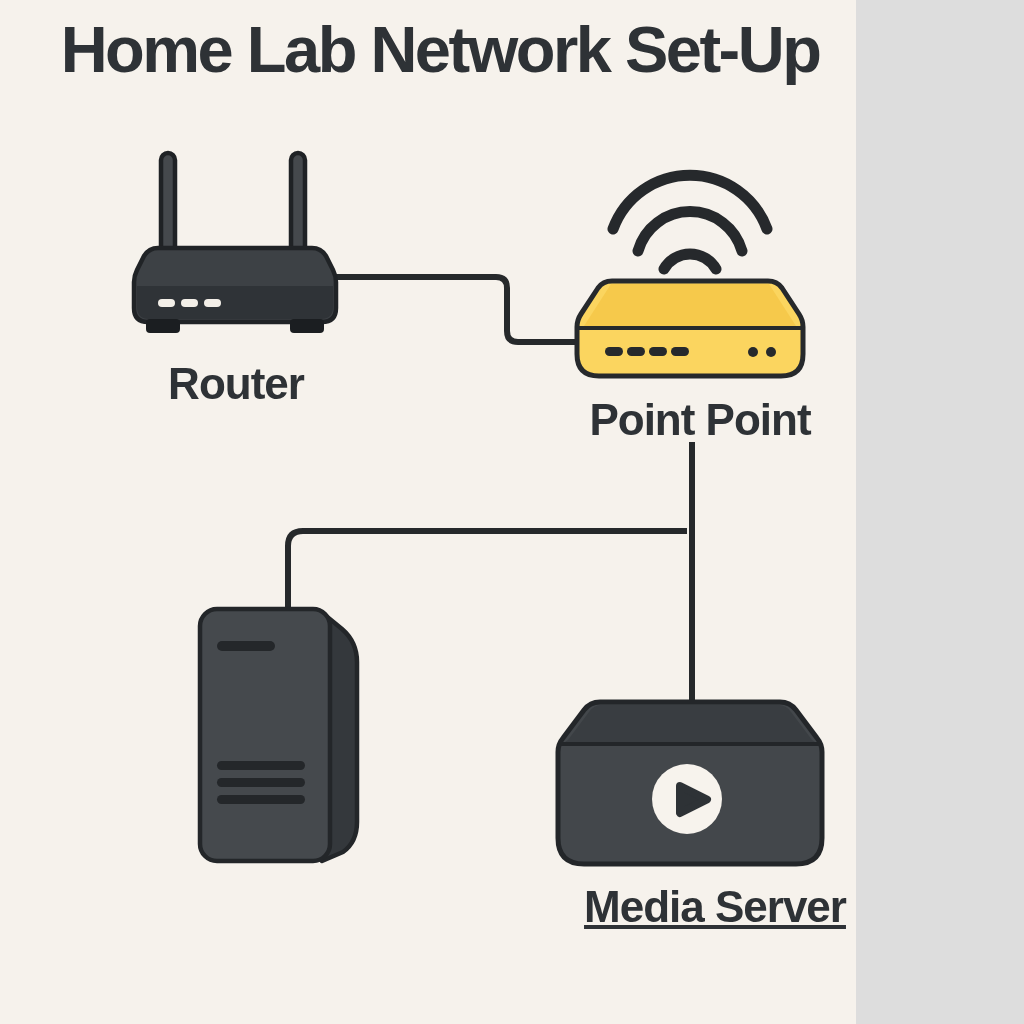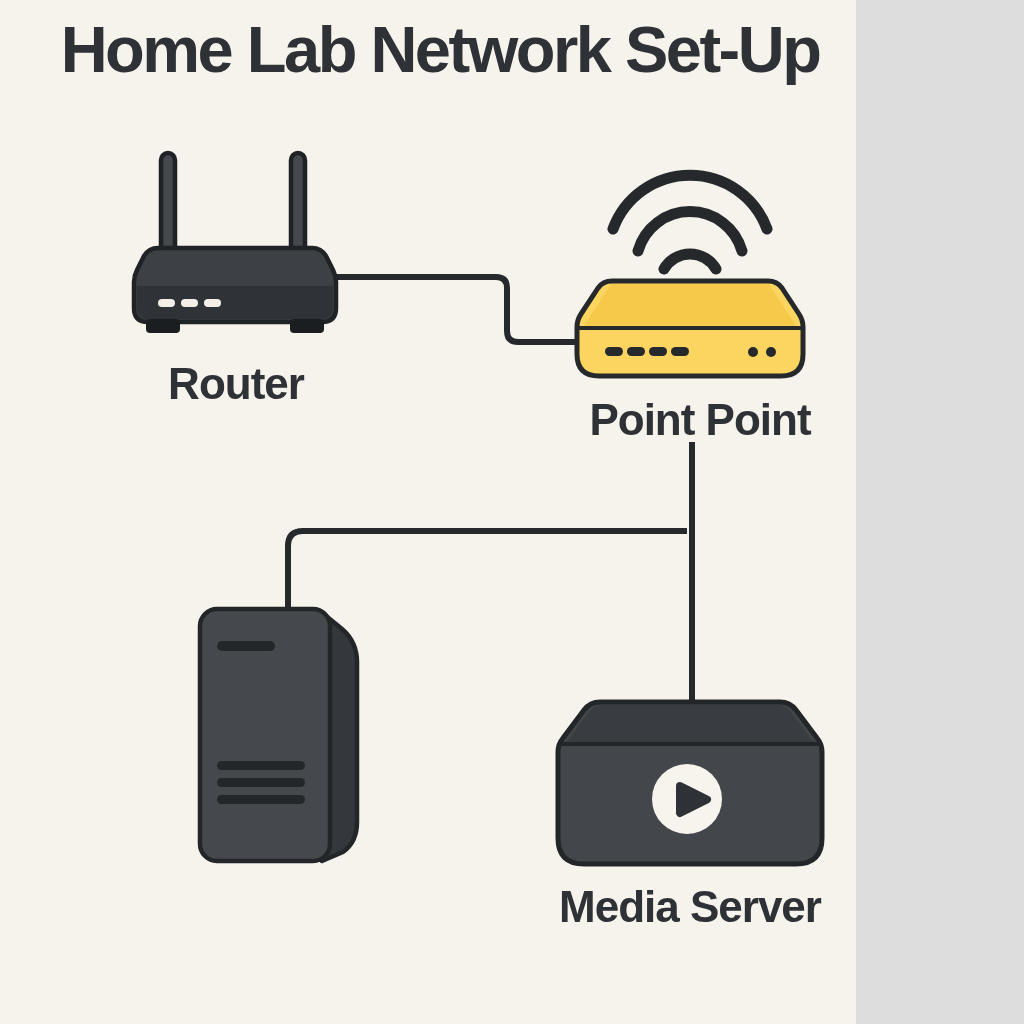--- a/index.html
+++ b/index.html
@@ -34,21 +34,21 @@
     text-align:center;
     font-size:44px;
     font-weight:700;
     letter-spacing:-1px;
     color:var(--text,#2e3236);
     white-space:nowrap;
   }
   .label-router{left:86px;top:348px;width:300px;margin-top:11px;}
   .label-access-point{left:550px;top:395px;width:300px;}
   .label-file-server{left:118px;top:882px;width:300px;}
-  .label-media-server{left:540px;top:882px;width:300px;}
+  .label-media-server{left:565px;top:882px;width:300px;text-decoration:underline;}
 </style>
 </head>
 <body>
 
 <div class="canvas">
 
   <div class="title">Home Lab Network Set-Up</div>
 
   <svg class="diagram-svg" viewBox="0 0 1024 1024">
 

